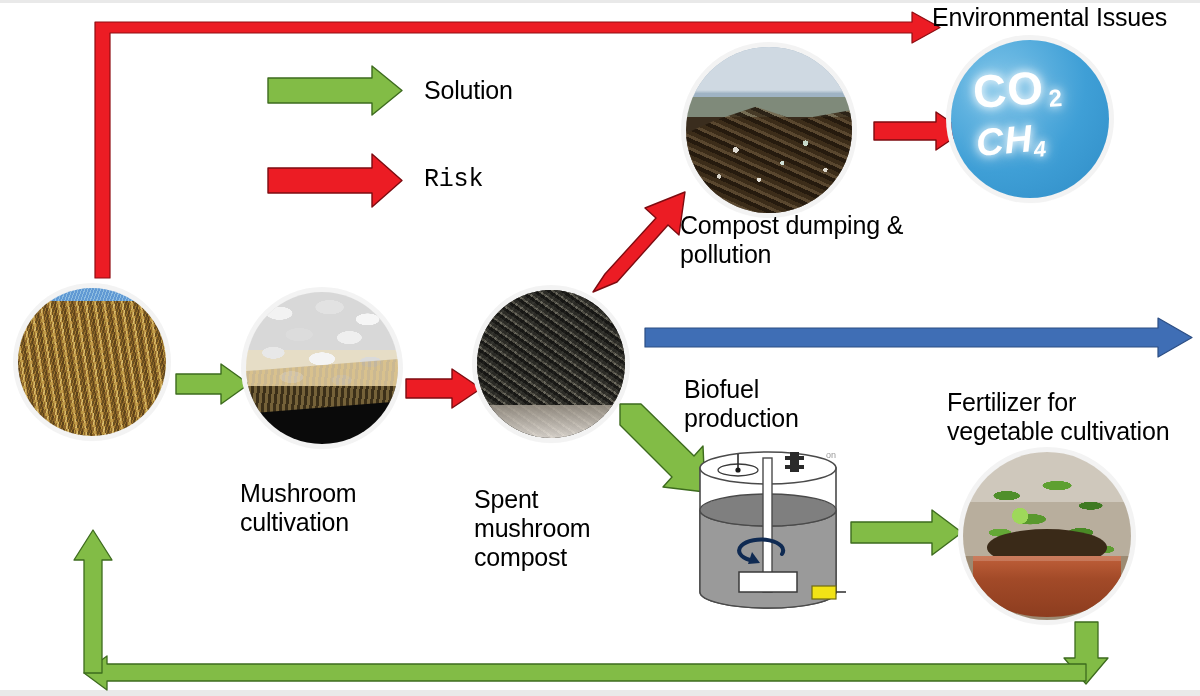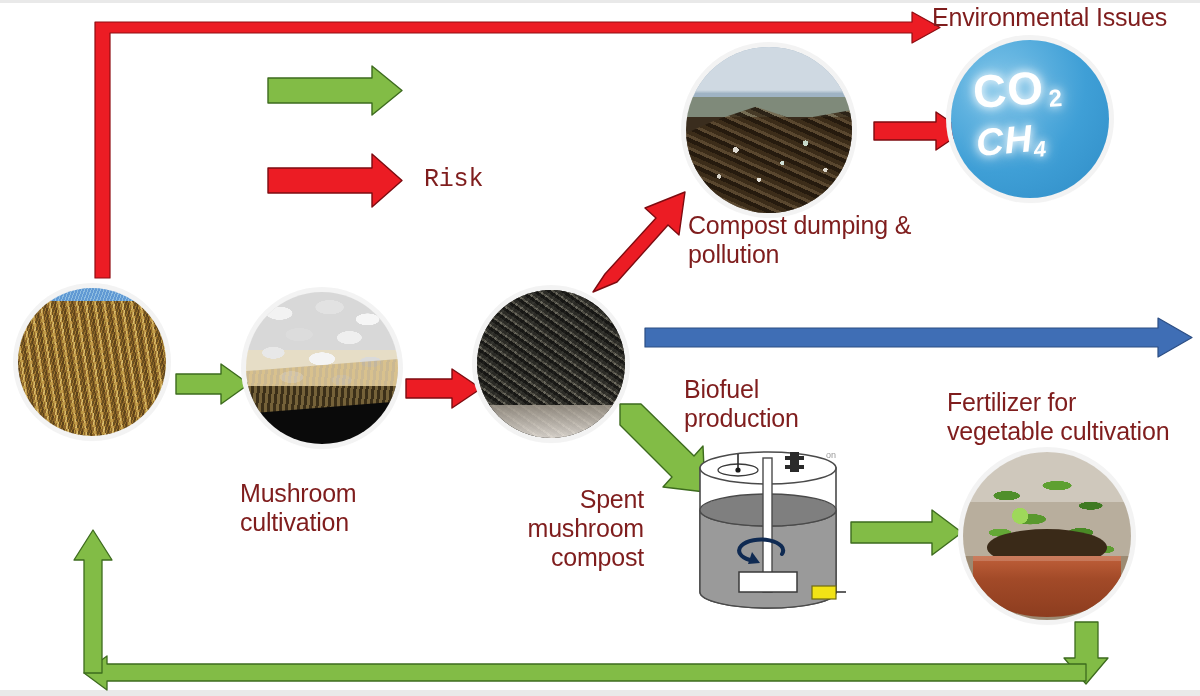--- a/index.html
+++ b/index.html
@@ -7,21 +7,21 @@
   body{font-family:"Liberation Sans", sans-serif;}
   #canvas{
     position:relative;
     width:1200px;height:696px;
     background:#ffffff;
     overflow:hidden;
   }
   
   .lbl{
     position:absolute;
-    color:#7f1d1d;
+    color:#000000;
     font-family:"Liberation Sans", sans-serif;
     font-size:25px;
     line-height:29px;
     letter-spacing:-0.2px;
     white-space:pre-line;
   }
 
   
   .node{
     position:absolute;
@@ -261,34 +261,35 @@
 
     <path d="M64,116 A22,11 0 1 1 96,110" fill="none" stroke="#0f2a52" stroke-width="4" stroke-linecap="round"></path>
     <path d="M66,108 L62,120 L74,119 Z" fill="#0f2a52"></path>
 
     <rect x="126" y="142" width="24" height="13" fill="#f2e316" stroke="#6f6a12" stroke-width="1.2"></rect>
     <line x1="150" y1="148" x2="160" y2="148" stroke="#3a3a3a" stroke-width="1.6"></line>
 
     <text x="140" y="14" font-family="Liberation Sans, sans-serif" font-size="9" fill="#9a9a9a">on</text>
   </svg>
 
+  <div class="lbl" style="left:424px;top:76px;width:180px;">Solution</div>
 
   <div class="lbl" style="left:424px;top:165px;width:180px;font-family:Liberation Mono, monospace;">Risk</div>
 
   <div class="lbl" style="left:932px;top:3px;width:268px;">Environmental Issues</div>
 
-  <div class="lbl" style="left:680px;top:211px;width:250px;margin-left:8px;">Compost dumping &amp;
+  <div class="lbl" style="left:680px;top:211px;width:250px;">Compost dumping &amp;
 pollution</div>
 
 
 
   <div class="lbl" style="left:240px;top:479px;width:190px;">Mushroom
 cultivation</div>
 
-  <div class="lbl" style="left:474px;top:485px;width:170px;text-align:right;">Spent
+  <div class="lbl" style="left:474px;top:485px;width:170px;">Spent
 mushroom
 compost</div>
 
   <div class="lbl" style="left:684px;top:375px;width:180px;">Biofuel
 production</div>
 
   <div class="lbl" style="left:947px;top:388px;width:255px;">Fertilizer for
 vegetable cultivation</div>
 
 </div>

